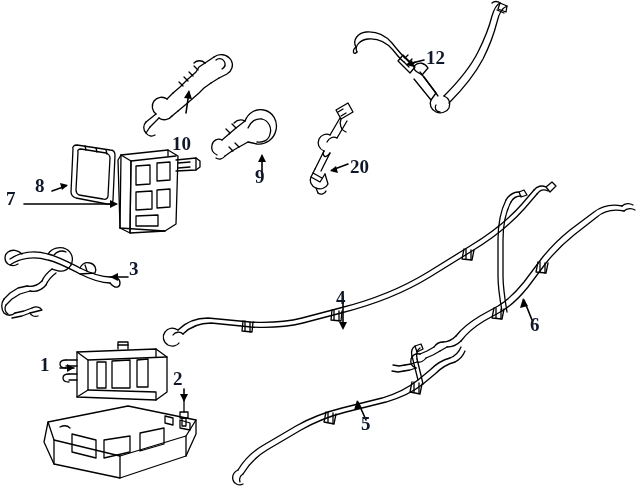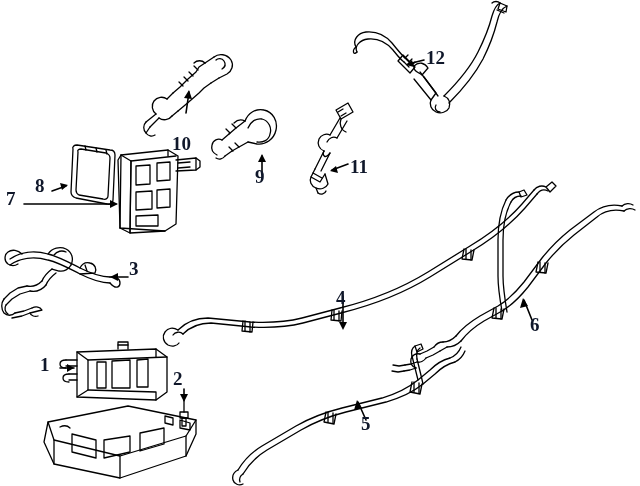--- a/index.html
+++ b/index.html
@@ -311,16 +311,16 @@
   <div class="callout" style="left:40px;  top:355px;">1</div>
   <div class="callout" style="left:173px; top:369px;">2</div>
   <div class="callout" style="left:129px; top:259px;">3</div>
   <div class="callout" style="left:336px; top:288px;">4</div>
   <div class="callout" style="left:361px; top:414px;">5</div>
   <div class="callout" style="left:530px; top:315px;">6</div>
   <div class="callout" style="left:6px;   top:189px;">7</div>
   <div class="callout" style="left:35px;  top:176px;">8</div>
   <div class="callout" style="left:255px; top:167px;">9</div>
   <div class="callout" style="left:172px; top:97px;margin-top:37px;">10</div>
-  <div class="callout" style="left:350px; top:157px;">11</div>
+  <div class="callout" style="left:350px; top:157px;">20</div>
   <div class="callout" style="left:426px; top:48px;">12</div>
 
 </div>
 
 </body></html>

